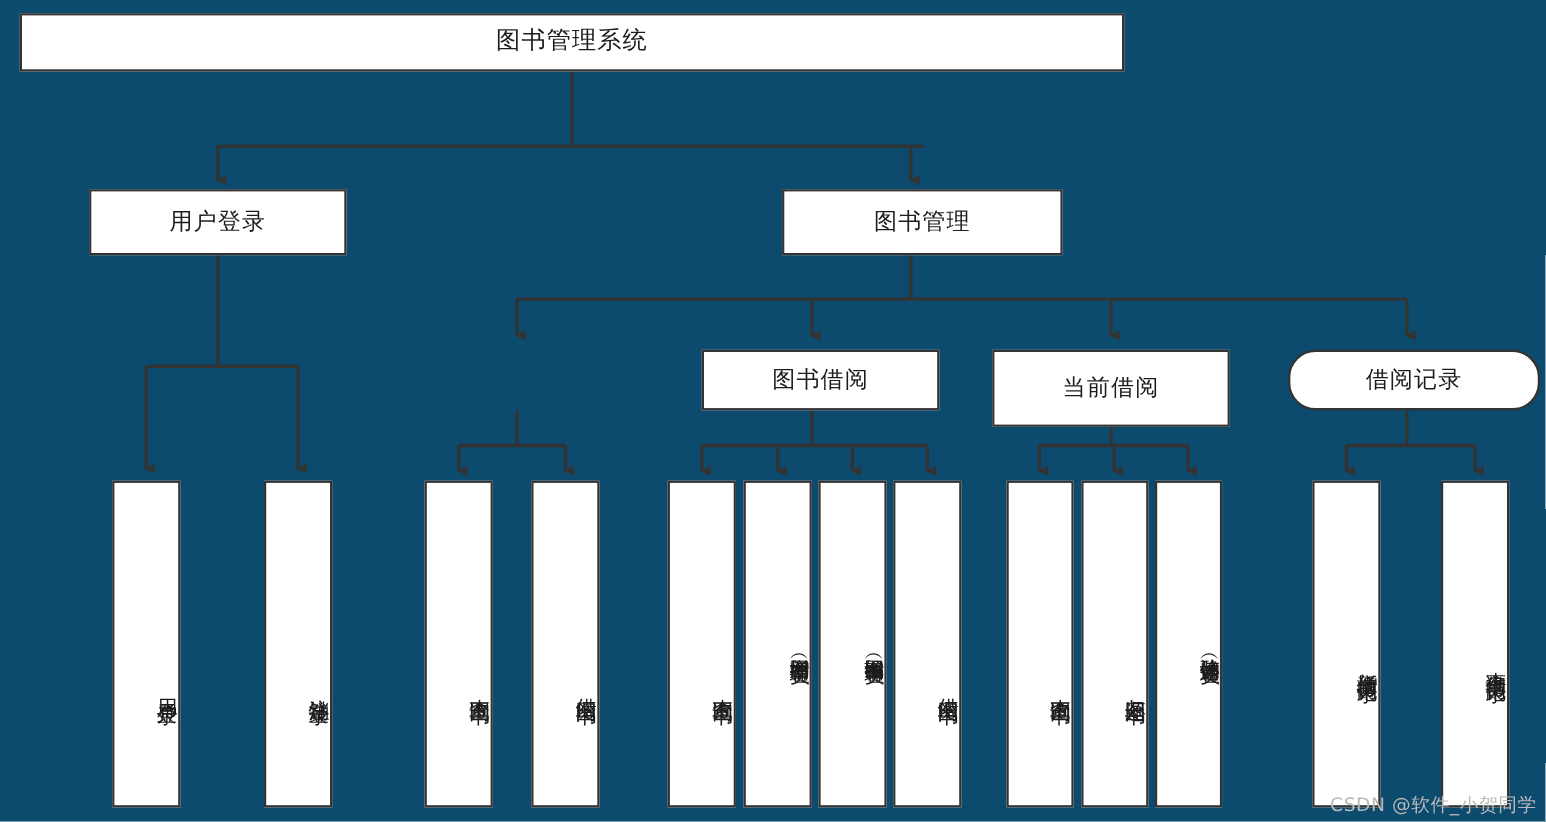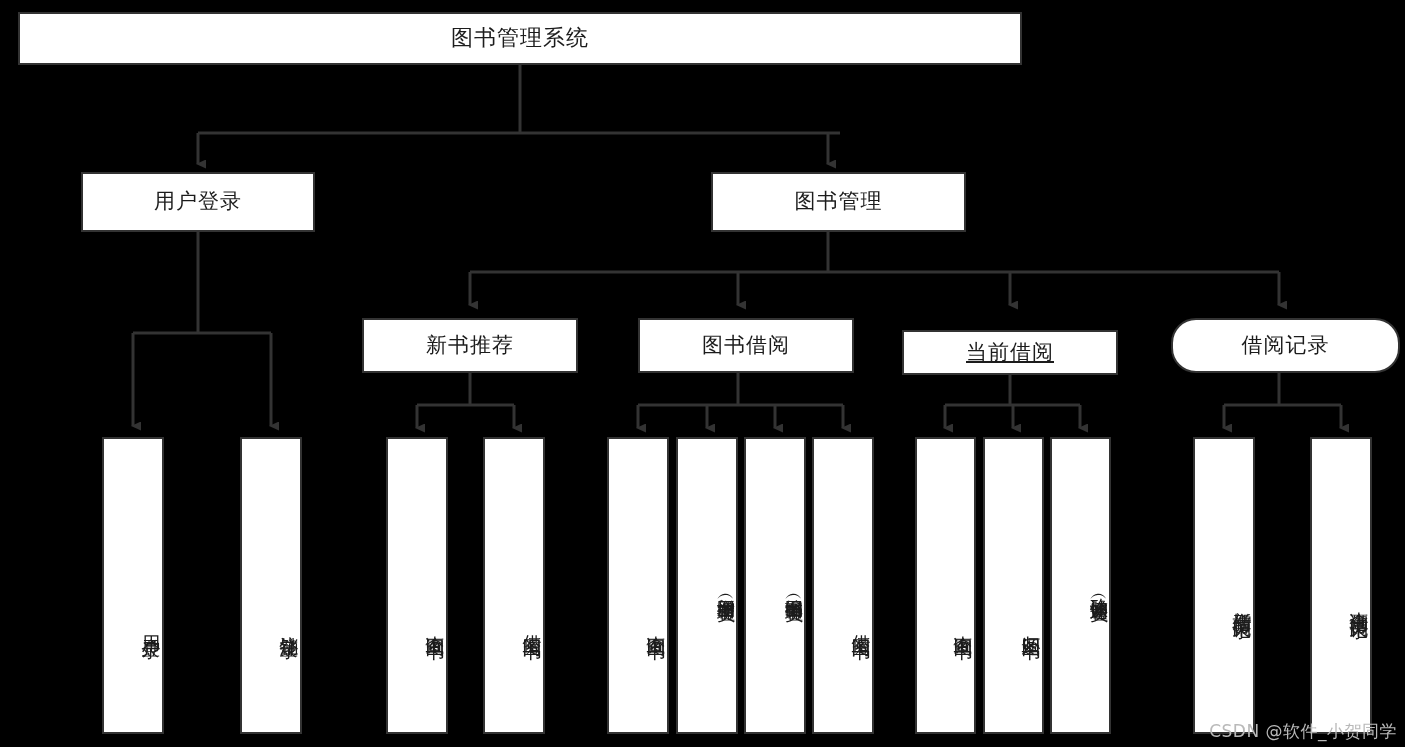--- a/index.html
+++ b/index.html
@@ -5,21 +5,21 @@
 <style>
   html,body{margin:0;padding:0;background:#ffffff;}
   body{
     font-family:"DejaVu Sans","Liberation Sans",sans-serif;
     color:#1a1a1a;
   }
   #canvas{
     position:relative;
     width:1405px;
     height:747px;
-    background:#000000;
+    background:#0c4a6e;
     overflow:hidden;
   }
   svg#wires{
     position:absolute;
     left:0; top:0;
     width:1405px; height:747px;
     pointer-events:none;
   }
   .node{
     position:absolute;
@@ -121,23 +121,22 @@
       <path d="M1224,405 L1224,428" marker-end="url(#arw)"></path>
       <path d="M1341,405 L1341,428" marker-end="url(#arw)"></path>
     </g>
   </svg>
 
   <div class="node h root" style="left:18px; top:12px; width:1004px; height:53px;">图书管理系统</div>
 
   <div class="node h" style="left:81px; top:172px; width:234px; height:60px;">用户登录</div>
   <div class="node h" style="left:711px; top:172px; width:255px; height:60px;">图书管理</div>
 
-  <div class="node h" style="left:362px; top:318px; width:216px; height:55px;">新书推荐</div>
   <div class="node h" style="left:638px; top:318px; width:216px; height:55px;">图书借阅</div>
-  <div class="node h" style="left:902px; top:330px; width:216px; height:45px;text-decoration:underline;">当前借阅</div>
+  <div class="node h" style="left:902px; top:318px; width:216px; height:70px;">当前借阅</div>
   <div class="node h" style="left:1171px; top:318px; width:229px; height:55px;border-radius:25px;">借阅记录</div>
 
   <div class="node v" style="left:102px; top:437px; width:62px; height:297px; padding-top:76px;">用户登录</div>
   <div class="node v" style="left:240px; top:437px; width:62px; height:297px; padding-top:76px;">注销登录</div>
 
   <div class="node v" style="left:386px; top:437px; width:62px; height:297px; padding-top:76px;">查询图书</div>
   <div class="node v" style="left:483px; top:437px; width:62px; height:297px; padding-top:76px;">借阅图书</div>
 
   <div class="node v" style="left:607px; top:437px; width:62px; height:297px; padding-top:76px;">查询图书</div>
   <div class="node v tall" style="left:676px; top:437px; width:62px; height:297px;">新增图书（管理员）</div>

